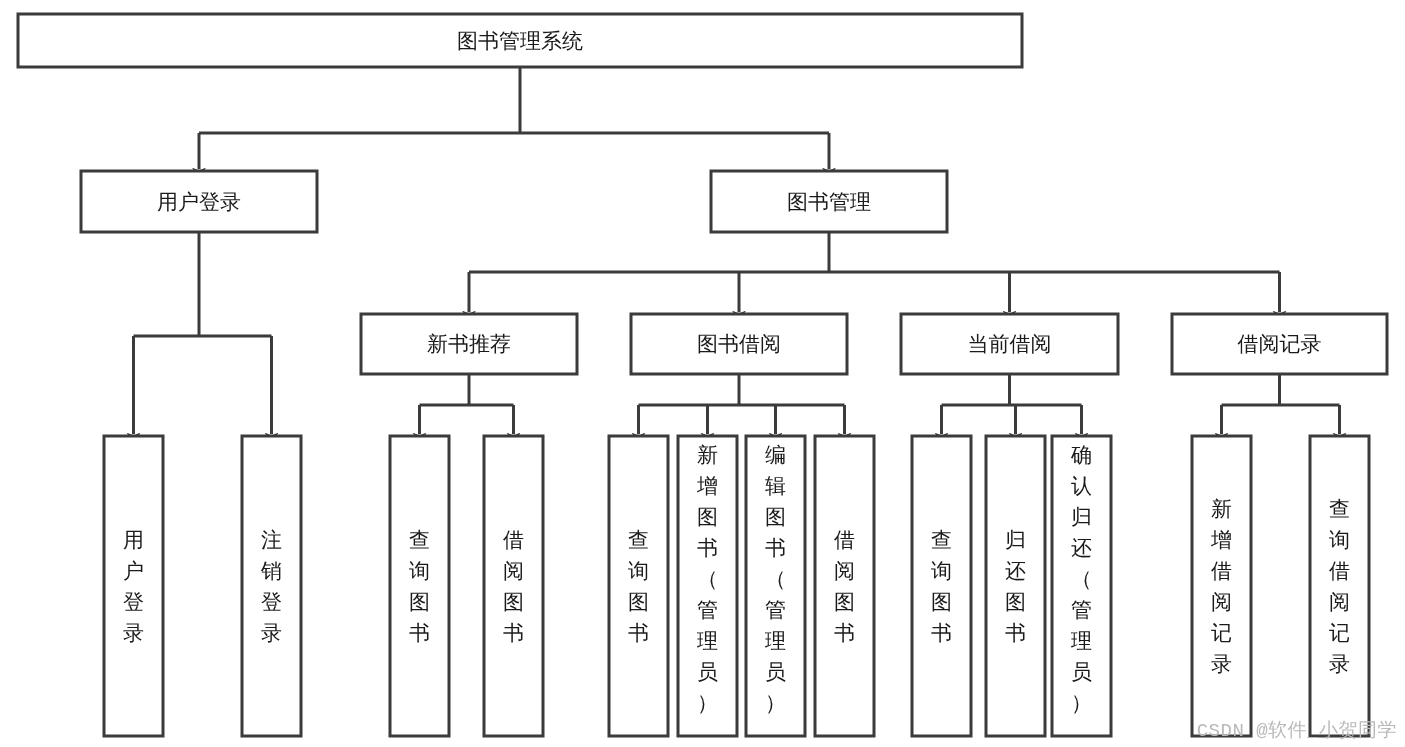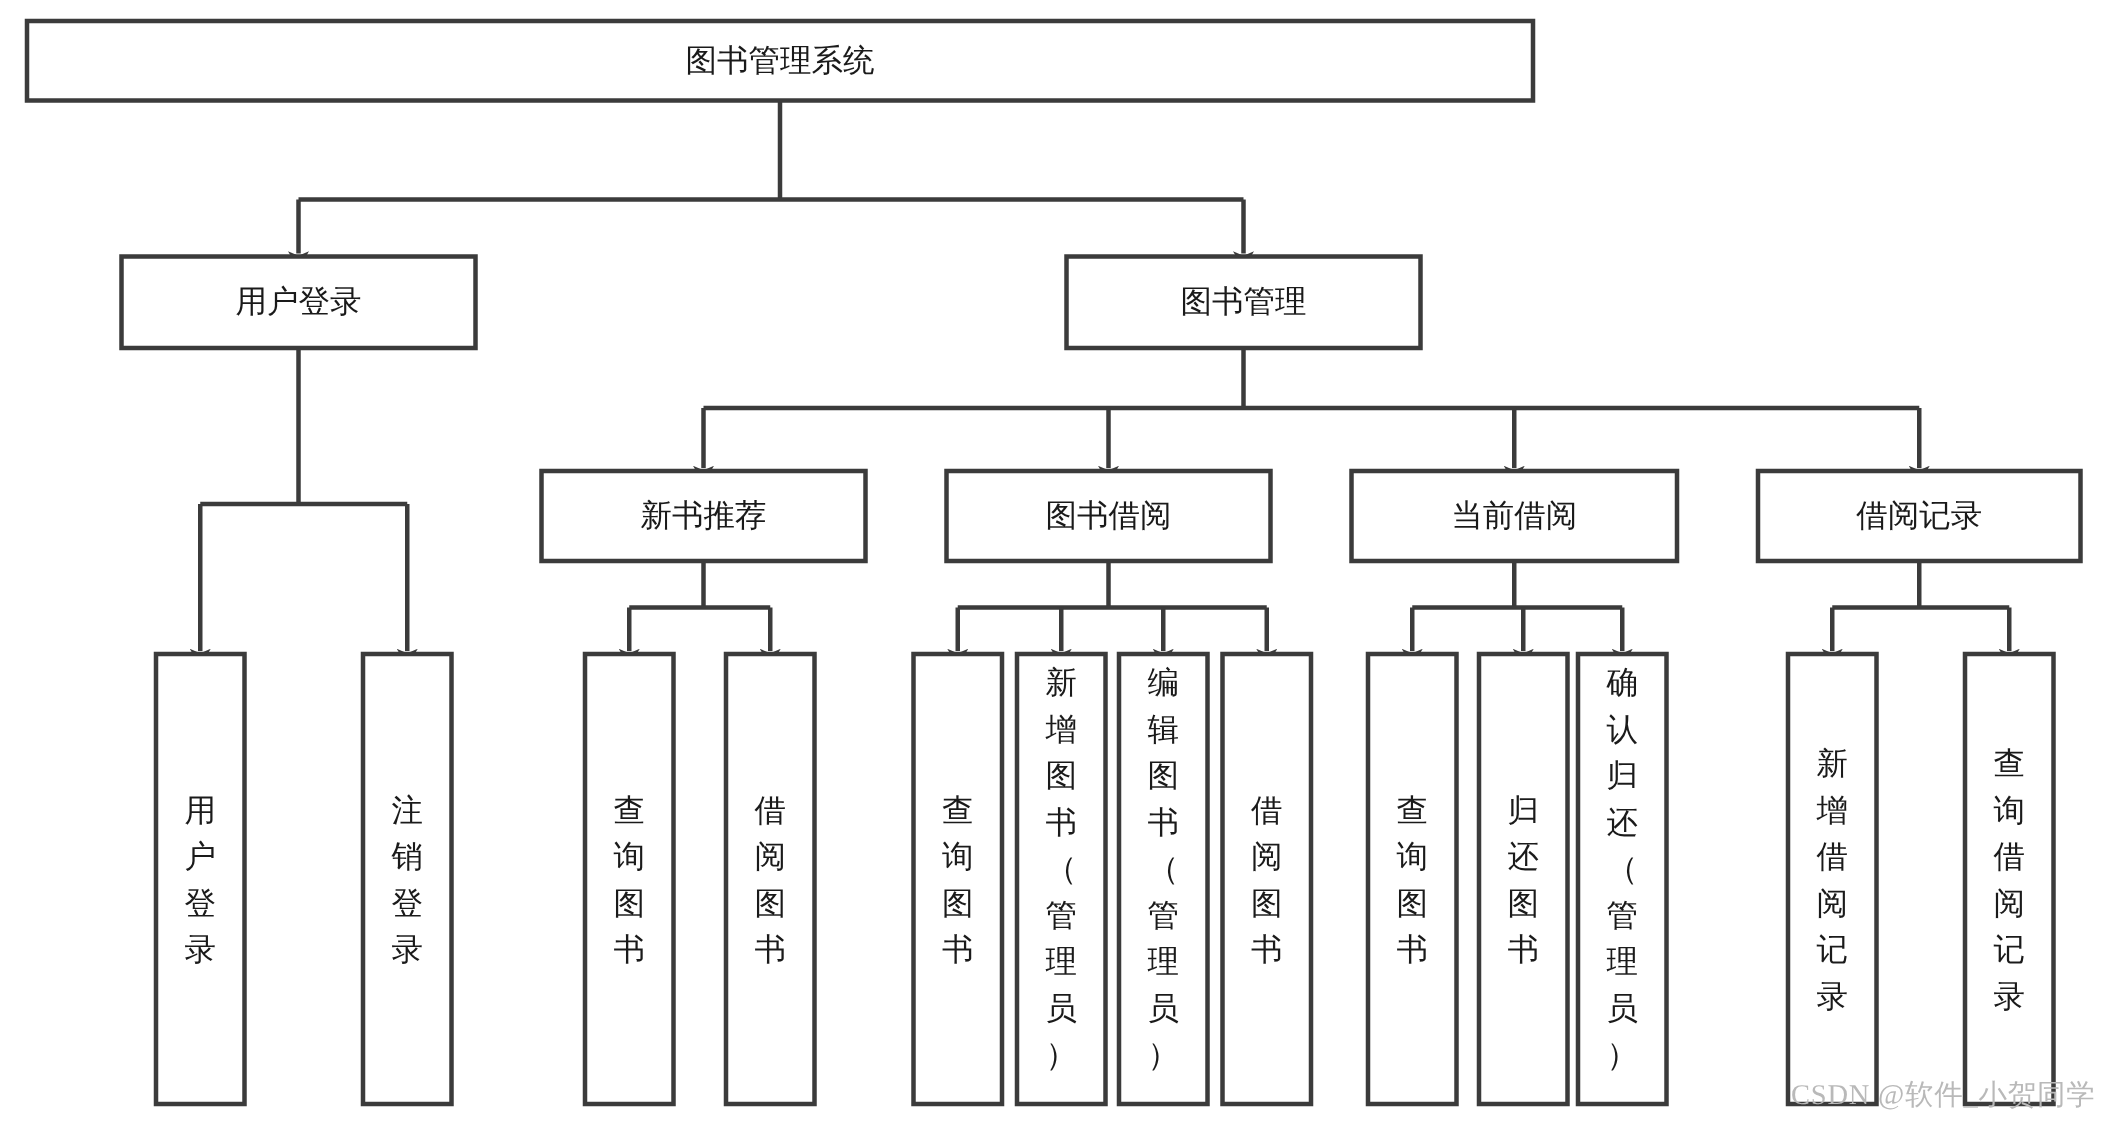--- a/index.html
+++ b/index.html
@@ -50,21 +50,21 @@
     fill: none;
   }
   .arrow-head {
     fill: #3b3b3b;
     stroke: none;
   }
   .watermark-text {
     position: absolute;
     right: 8px;
     bottom: 4px;
-    font-family: Liberation Serif, serif;
+    font-family: Liberation Mono, monospace;
     font-size: 19px;
     color: #b9b9b9;
     white-space: nowrap;
     letter-spacing: 0.5px;
     pointer-events: none;
   }
 </style>
 </head>
 <body>
 

